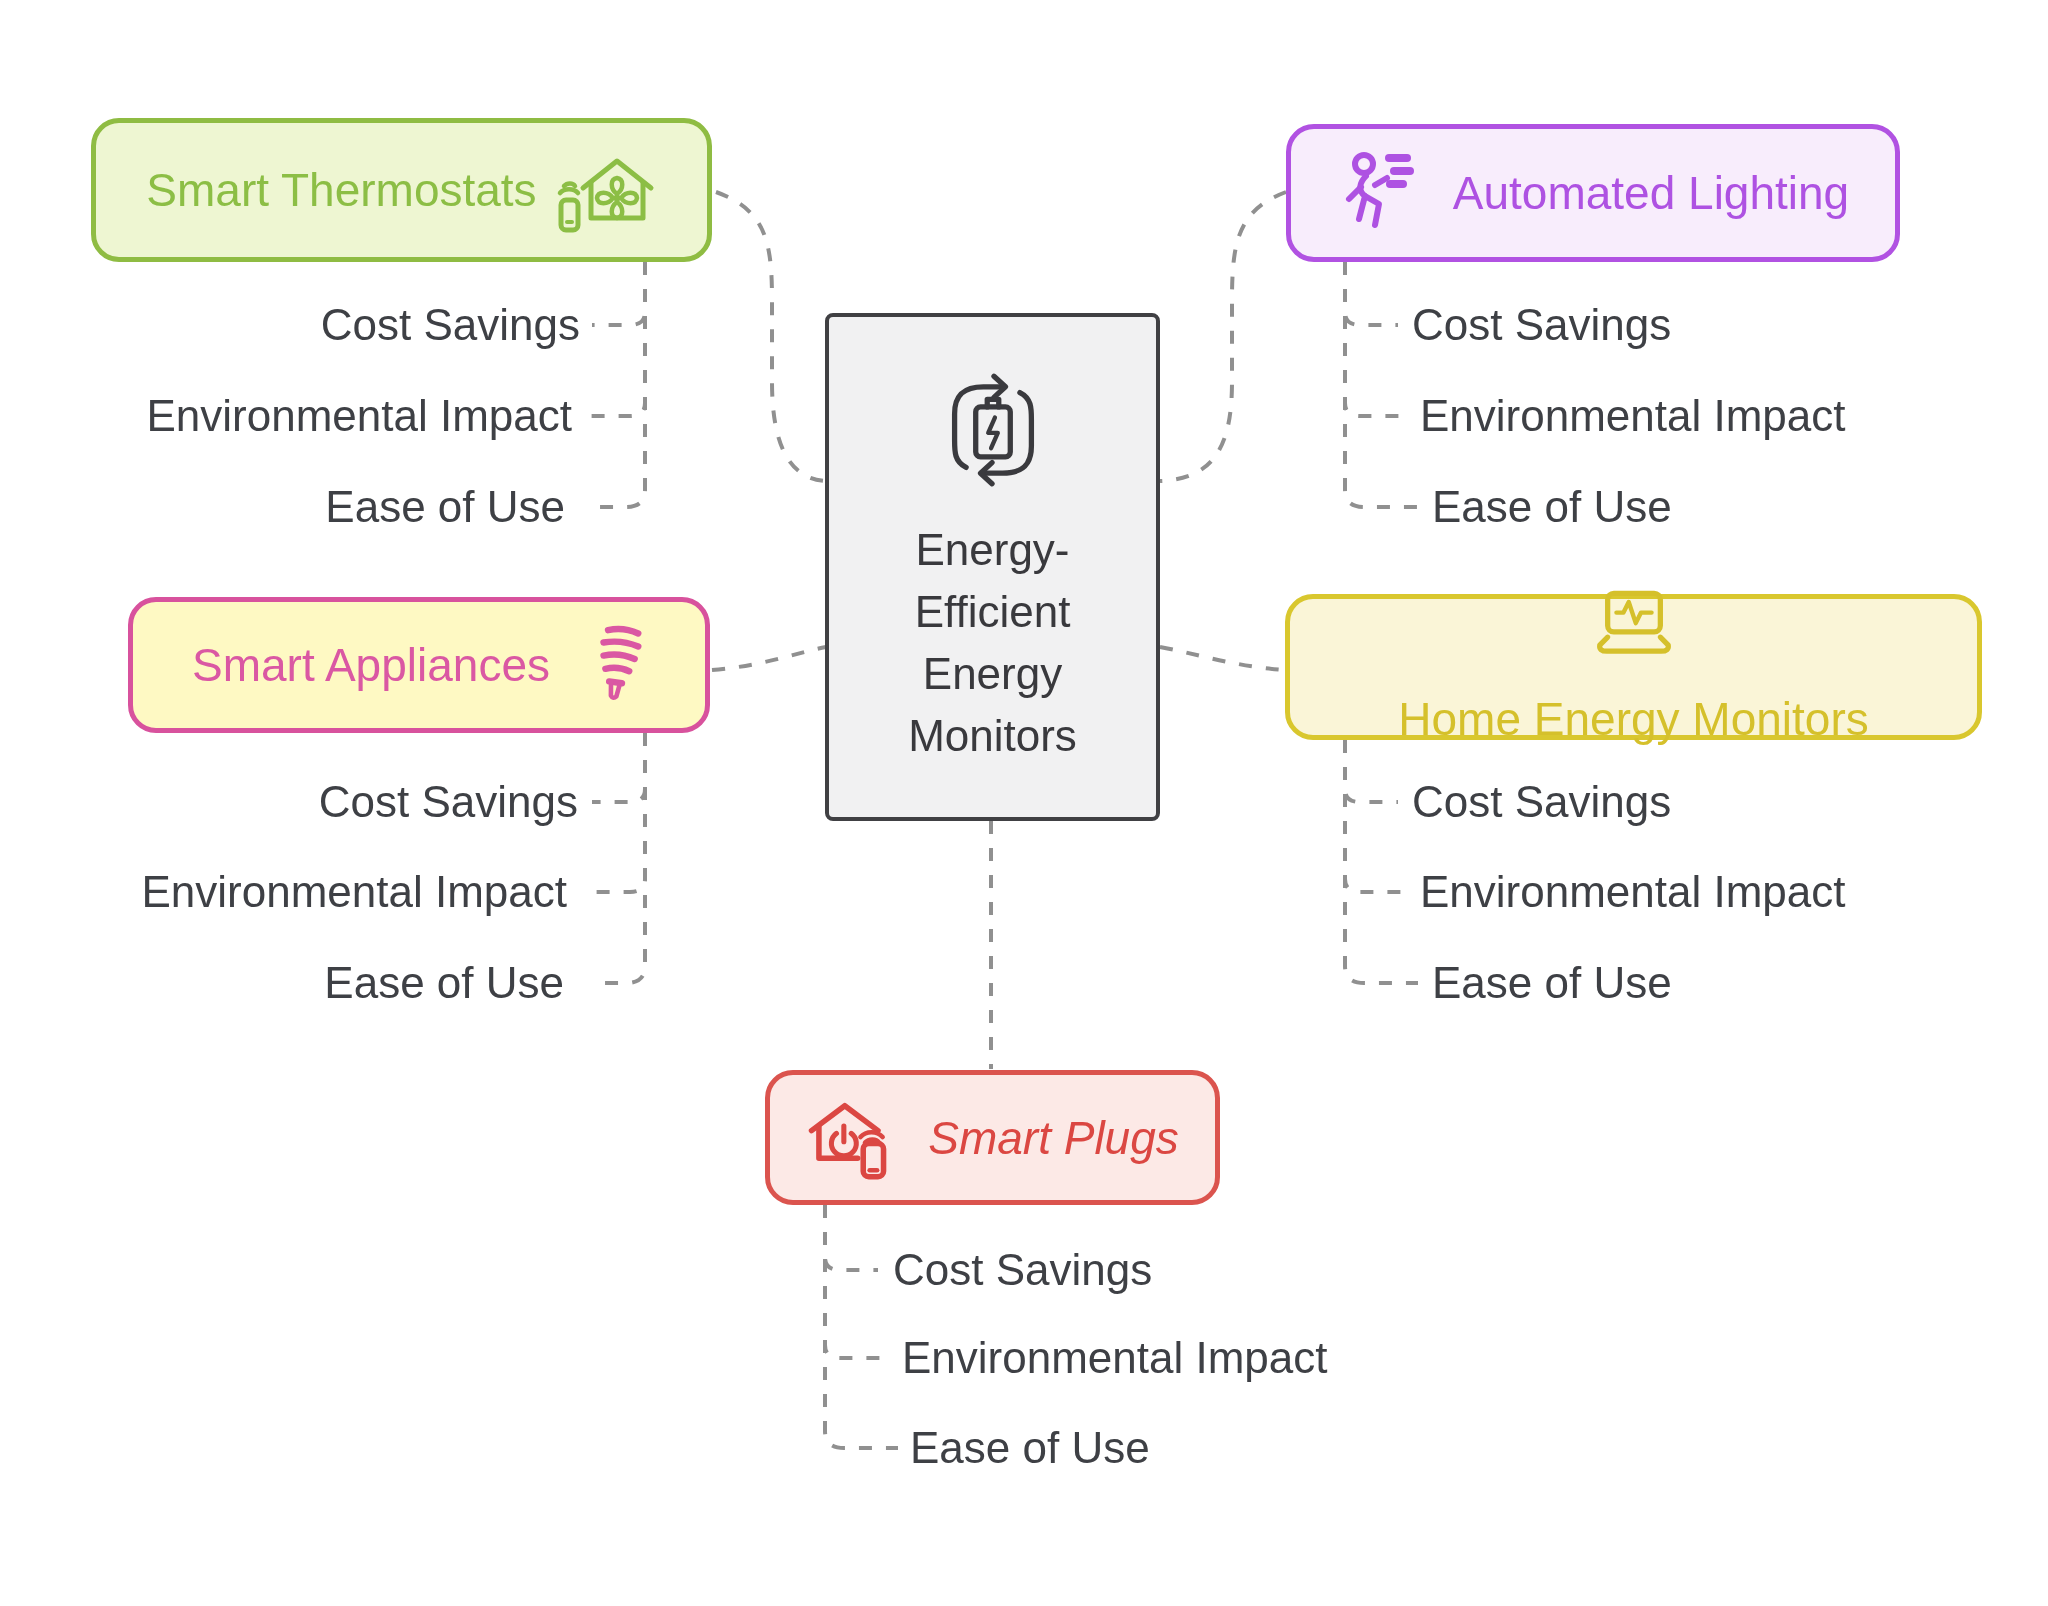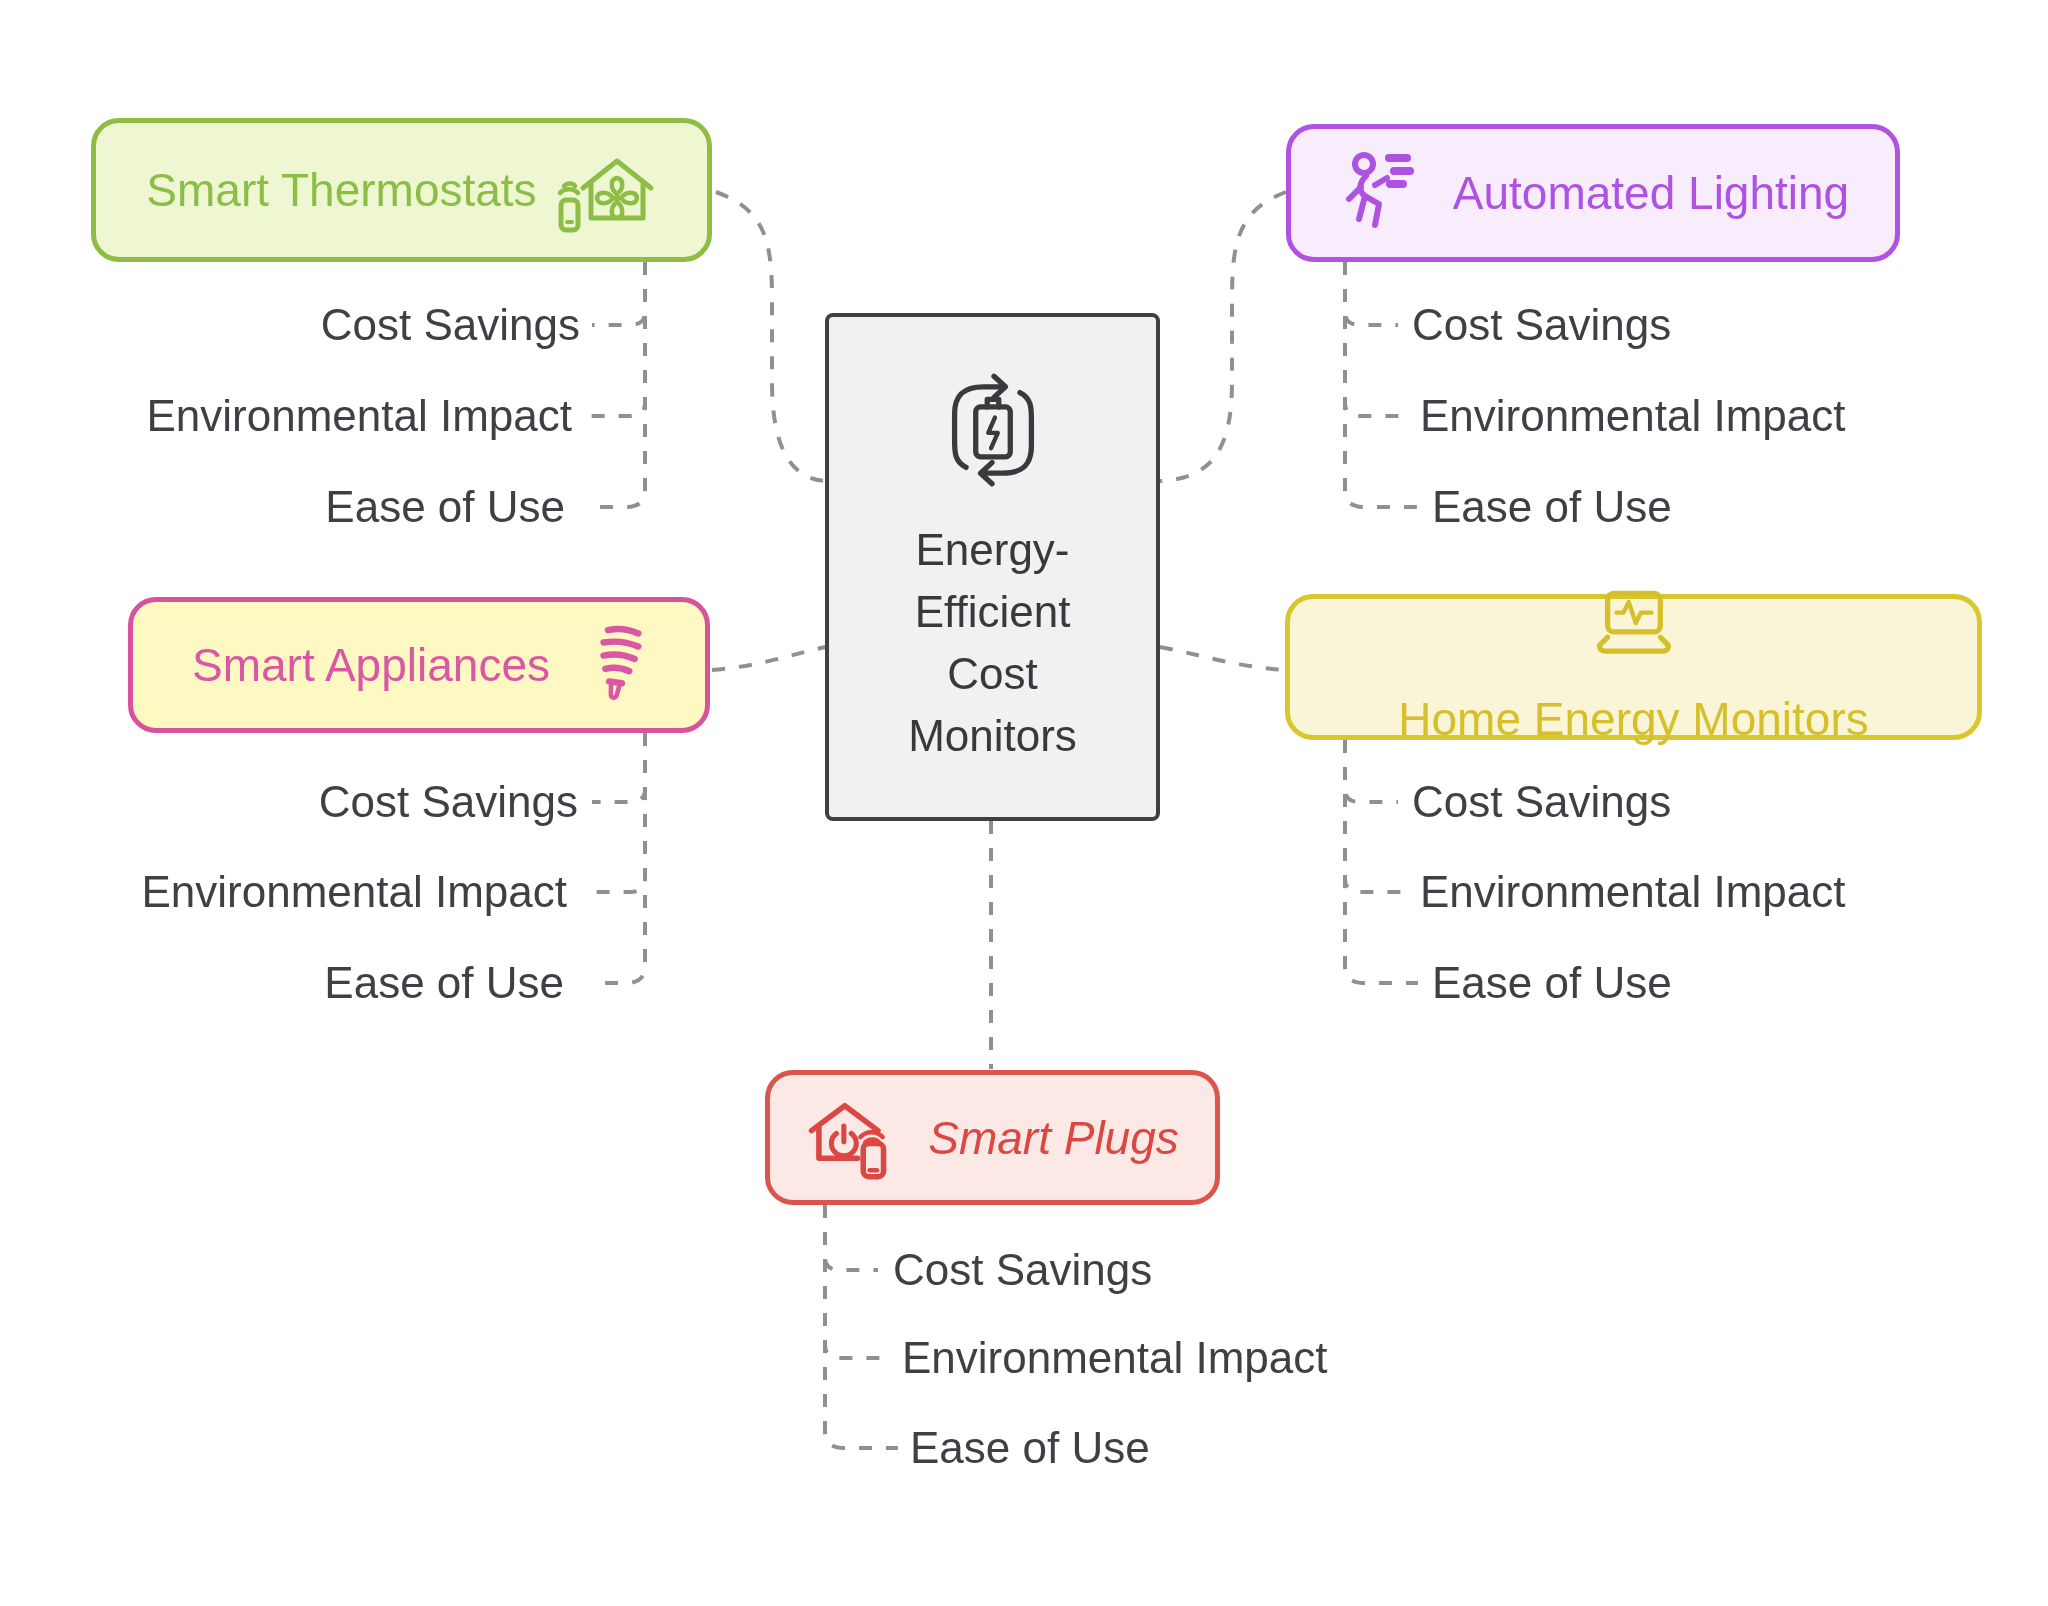--- a/index.html
+++ b/index.html
@@ -109,21 +109,21 @@
       <path d="M78,26 C90,32 90,42 90,54 V82 C90,102 80,110 60,110 H39"></path>
       <path d="M49,99 L37,110 L49,121"></path>
       <rect x="32" y="41" width="36" height="52" rx="5"></rect>
       <path d="M44,41 V33 H56 V41"></path>
       <path d="M52,52 L45,68 H55 L48,84" stroke-width="4.5"></path>
     </svg>
   </span>
   <div class="center-text">
     <div>Energy-</div>
     <div>Efficient</div>
-    <div>Cost</div>
+    <div>Energy</div>
     <div>Monitors</div>
   </div>
 </div>
 
 <div class="node appliances">
   <span class="label">Smart Appliances</span>
   <span class="icon">
     <svg width="56" height="92" viewBox="0 0 60 100" fill="none" stroke="currentColor" stroke-width="7" stroke-linecap="round" stroke-linejoin="round">
       <g transform="rotate(8 30 50)">
         <path d="M14,14 Q30,8 47,13"></path>

